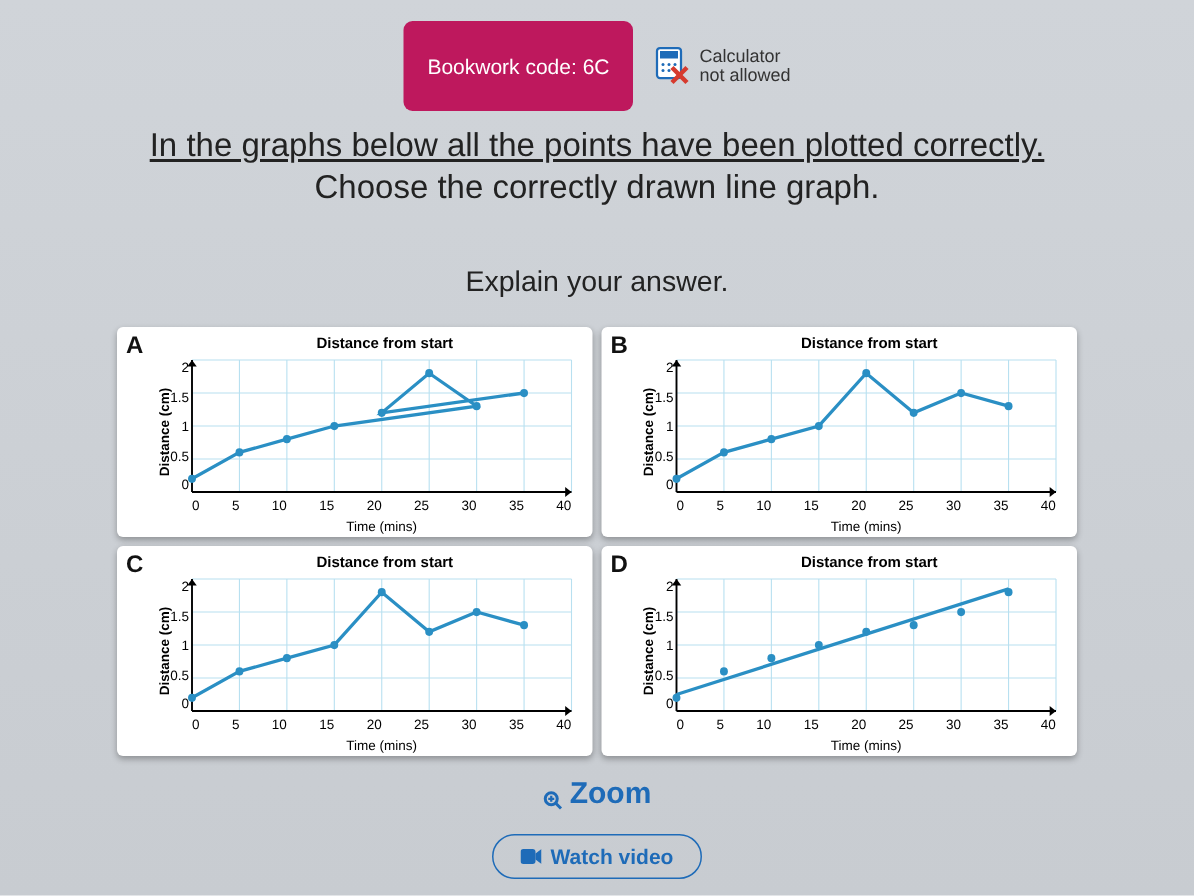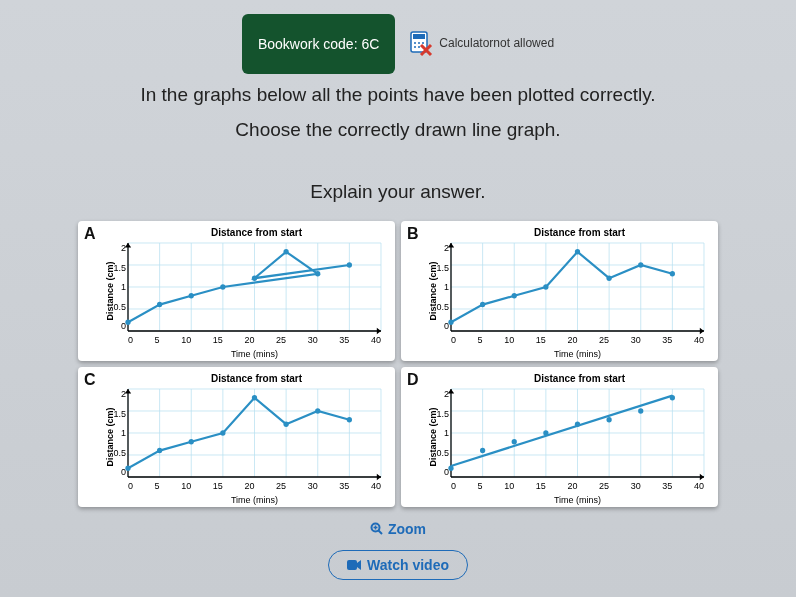--- a/index.html
+++ b/index.html
@@ -12,41 +12,41 @@
   position: relative;
 }
 .header-row {
   display: flex;
   justify-content: center;
   align-items: center;
   gap: 12px;
   padding-top: 14px;
 }
 .bookwork-badge {
-  background: #14532d;
+  background: #be185d;
   color: #fff;
   padding: 22px 16px;
   border-radius: 6px;
   font-size: 14px;
 }
 .calc-box {
   display: flex;
   align-items: center;
   gap: 6px;
 }
 .calc-icon { width: 26px; height: 26px; }
-.calc-text { display: flex; flex-direction: row; font-size: 12px; color: #333; line-height: 1.1; }
+.calc-text { display: flex; flex-direction: column; font-size: 12px; color: #333; line-height: 1.1; }
 .question {
   text-align: center;
   margin-top: 10px;
   padding: 0 30px;
   color: #222;
 }
-.question .line1 { font-size: 19px; margin-bottom: 13px; }
-.question .line2 { font-size: 19px; margin-bottom: 2px; }
+.question .line1 { font-size: 22px; margin-bottom: 2px; text-decoration: underline; }
+.question .line2 { font-size: 22px; margin-bottom: 2px; }
 .question .line3 { font-size: 19px; margin-top: 40px; }
 .charts-grid {
   display: grid;
   grid-template-columns: 1fr 1fr;
   gap: 6px;
   width: 640px;
   margin: 18px auto 0;
 }
 .chart-card {
   background: #fff;
@@ -107,24 +107,24 @@
   display: flex;
   justify-content: space-between;
   font-size: 9px;
 }
 .bottom-links {
   text-align: center;
   margin-top: 14px;
 }
 .zoom-link {
   color: #1e6bb8;
-  font-size: 14px;
+  font-size: 20px;
   font-weight: bold;
   display: inline-flex;
-  align-items: center;
+  align-items: flex-end;
   gap: 4px;
   cursor: pointer;
 }
 .watch-btn {
   display: inline-flex;
   align-items: center;
   gap: 6px;
   margin-top: 10px;
   border: 1.5px solid #1e6bb8;
   color: #1e6bb8;

